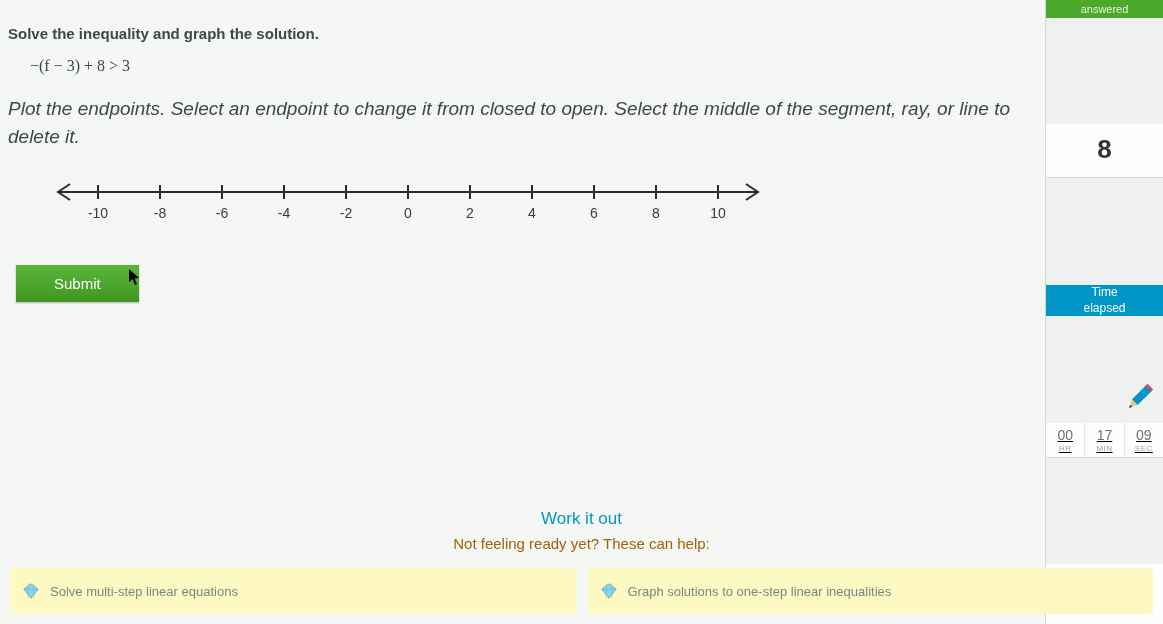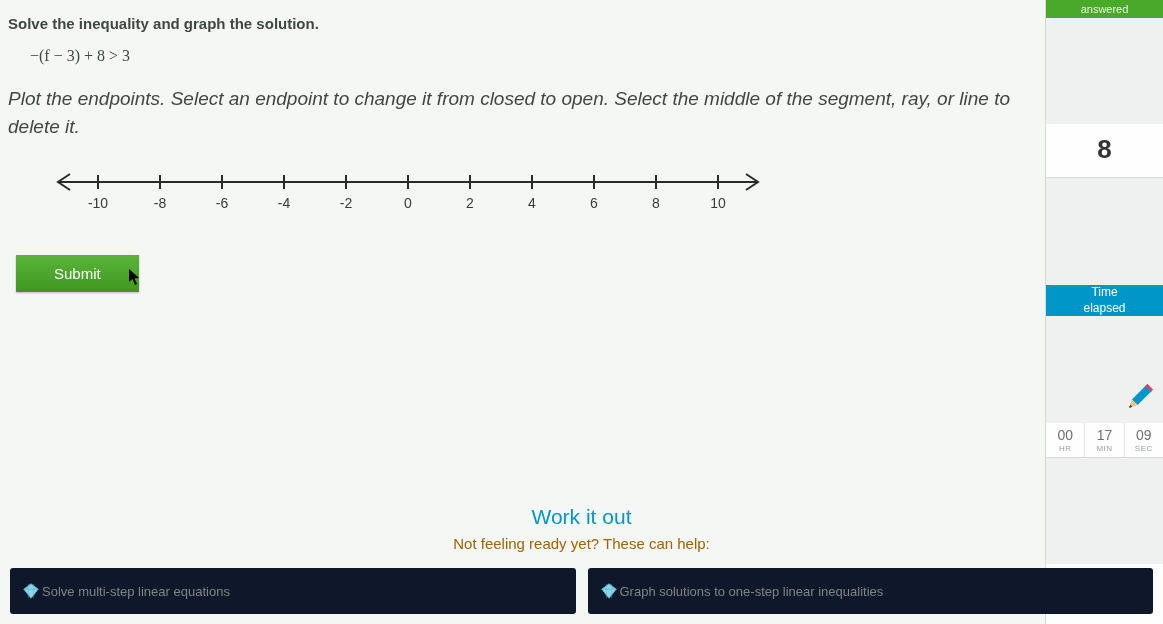--- a/index.html
+++ b/index.html
@@ -7,21 +7,21 @@
   font-family: Verdana, Arial, sans-serif;
   background: #f5f7f5;
   width: 1163px;
   height: 624px;
   overflow: hidden;
   position: relative;
 }
 .wrap { display: flex; height: 100%; }
 .main {
   flex: 1;
-  padding: 15px 12px 0 8px;
+  padding: 25px 12px 0 8px;
   background: #f5f7f5;
 }
 .question-title {
   color: #3f4844;
   font-size: 15px;
   font-weight: bold;
   margin-bottom: 15px;
 }
 .expr {
   color: #3f4844;
@@ -95,20 +95,21 @@
   color: #fff;
   text-align: center;
   font-size: 12px;
   line-height: 1.3;
   padding: 0 0;
 }
 .time-grid {
   display: flex;
   background: #fefefe;
   border-bottom: 1px solid #d4dad8;
+  text-decoration: underline;
 }
 .time-col { flex: 1; text-align: center; padding: 4px 0 4px; }
 .time-col + .time-col { border-left: 1px solid #e1e5e4; }
 .time-num { font-size: 14px; color: #6a736f; font-weight: 500; }
 .time-unit { font-size: 8px; color: #9aa29e; letter-spacing: .5px; margin-top: 1px; }
 .ss-hdr {
   background: #e03a2f;
   color: #fff;
   text-align: center;
   font-size: 11px;
@@ -144,38 +145,38 @@
   cursor: pointer;
 }
 .bottom {
   position: absolute;
   left: 0; right: 0; bottom: 0;
   padding: 0 0 10px;
 }
 .workit {
   color: #0096c8;
   text-align: center;
-  font-size: 21px;
+  font-size: 17px;
   margin-bottom: 6px;
 }
 .notready {
   color: #a16207;
   text-align: center;
   font-size: 15px;
   margin-bottom: 16px;
 }
 .help-row { display: flex; gap: 12px; padding: 0 10px; }
 .help-card {
   flex: 1;
-  background: #0f172a;
+  background: #fef9c3;
   border-radius: 3px;
   padding: 14px 12px;
   display: flex;
   align-items: center;
-  gap: 2px;
+  gap: 10px;
   cursor: pointer;
 }
 .diamond-icon { width: 18px; height: 18px; flex-shrink: 0; }
 .help-text {
   color: #7d8682;
   font-size: 13px;
 }
 </style>
 </head>
 <body>

